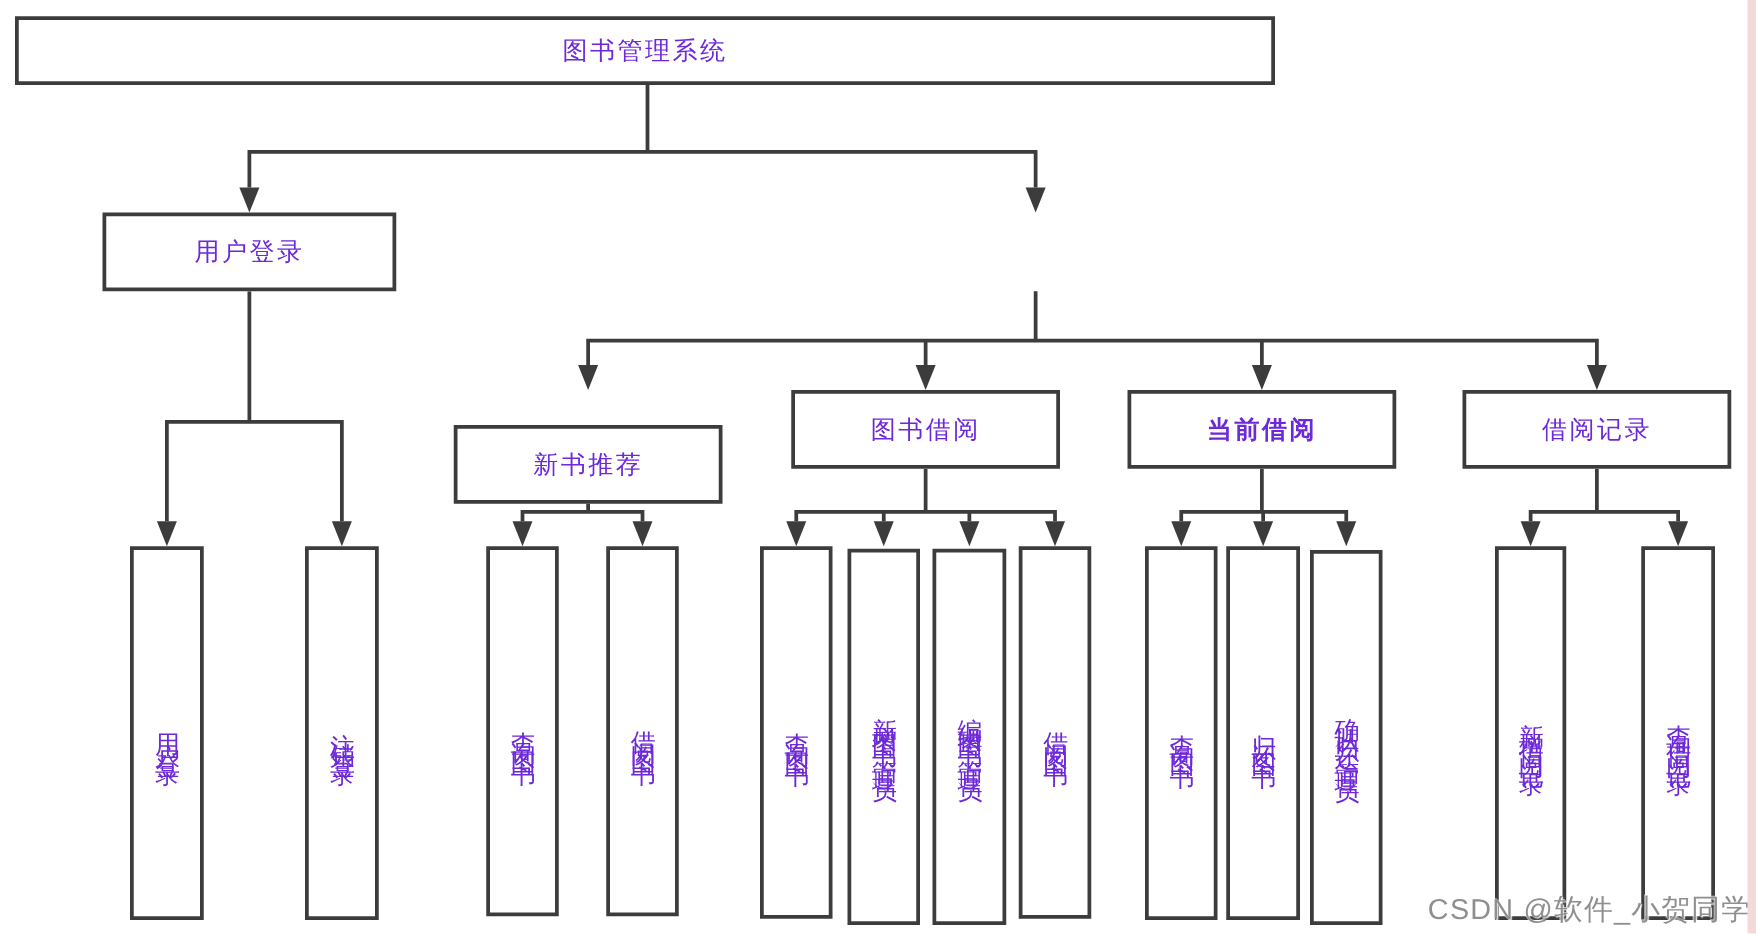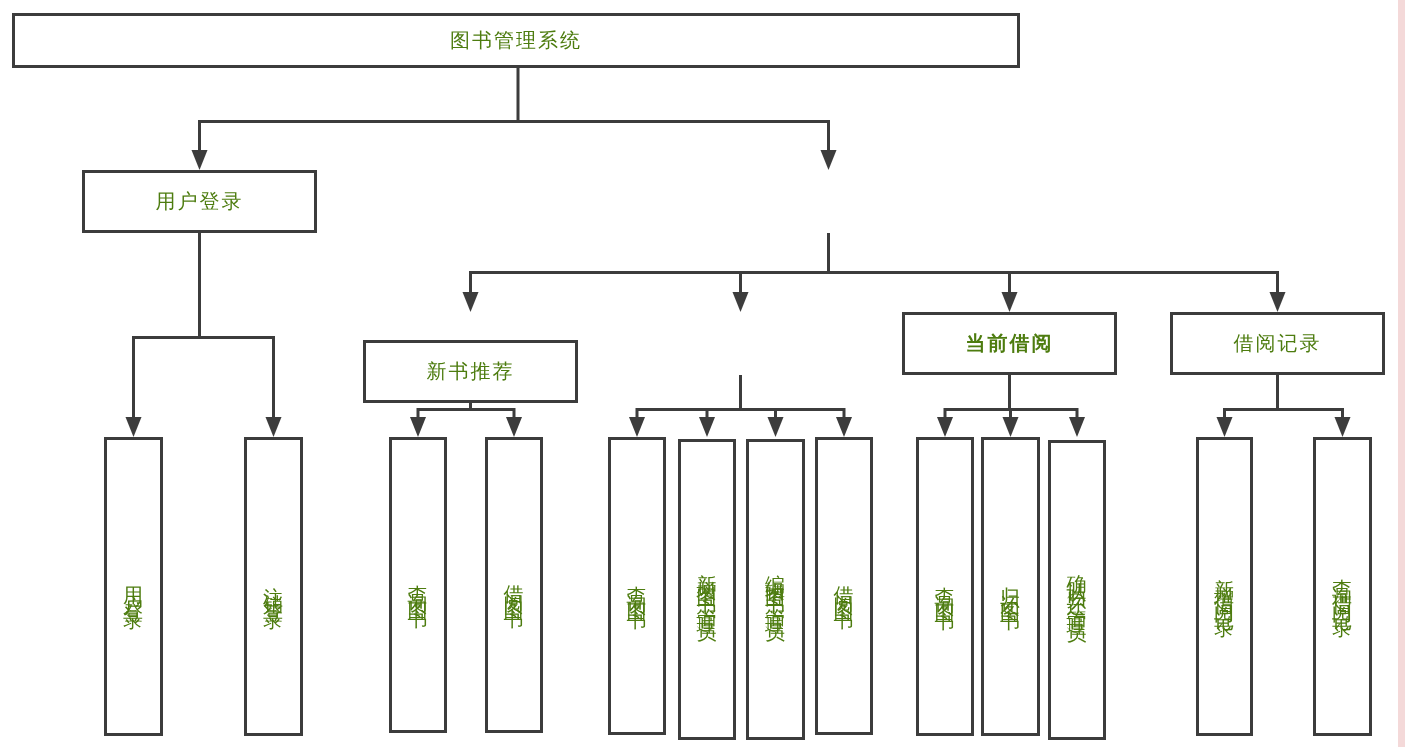--- a/index.html
+++ b/index.html
@@ -1,21 +1,21 @@
 <!DOCTYPE html>
 <html><head>
 <meta charset="utf-8">
 <style>
   html,body{margin:0;padding:0;background:#ffffff;}
   body{font-family:"Liberation Sans","DejaVu Sans",sans-serif;}
   .canvas{position:relative;width:1405px;height:747px;background:#ffffff;overflow:hidden;}
   svg.wires{position:absolute;left:0;top:0;z-index:1;}
   .node{
     position:absolute;box-sizing:border-box;background:#ffffff;
-    border:3px solid #3c3c3c;color:#4d7c0f;z-index:2;
+    border:3px solid #3c3c3c;color:#6d28d9;z-index:2;
     display:flex;align-items:center;justify-content:center;
     font-size:20px;letter-spacing:2px;
   }
   .leaf{
     writing-mode:vertical-rl;text-orientation:mixed;
     font-size:20px;letter-spacing:8px;line-height:1.0;
   }
   
   .b-root{left:12px;top:13px;width:1008px;height:55px;}
   .b-login{left:82px;top:170px;width:235px;height:63px;}
@@ -81,20 +81,21 @@
       <polygon points="1216.5,417 1232.5,417 1224.5,437"></polygon>
       <polygon points="1334.5,417 1350.5,417 1342.5,437"></polygon>
     </g>
   </svg>
 
   <div class="node b-root">图书管理系统</div>
 
   <div class="node b-login">用户登录</div>
 
   <div class="node b-recommend">新书推荐</div>
+  <div class="node b-borrow">图书借阅</div>
   <div class="node b-current">当前借阅</div>
   <div class="node b-record">借阅记录</div>
 
   <div class="node leaf b-login-leaf">用户登录</div>
   <div class="node leaf b-logout-leaf">注销登录</div>
 
   <div class="node leaf b-rec-query">查询图书</div>
   <div class="node leaf b-rec-borrow">借阅图书</div>
 
   <div class="node leaf b-bor-query">查询图书</div>
@@ -102,14 +103,15 @@
   <div class="node leaf b-bor-edit">编辑图书（管理员）</div>
   <div class="node leaf b-bor-borrow">借阅图书</div>
 
   <div class="node leaf b-cur-query">查询图书</div>
   <div class="node leaf b-cur-return">归还图书</div>
   <div class="node leaf b-cur-confirm">确认归还（管理员）</div>
 
   <div class="node leaf b-rec2-add">新增借阅记录</div>
   <div class="node leaf b-rec2-query">查询借阅记录</div>
 
+  <div class="watermark">CSDN @软件_小贺同学</div>
   <div class="right-strip"></div>
 </div>
 
 </body></html>

